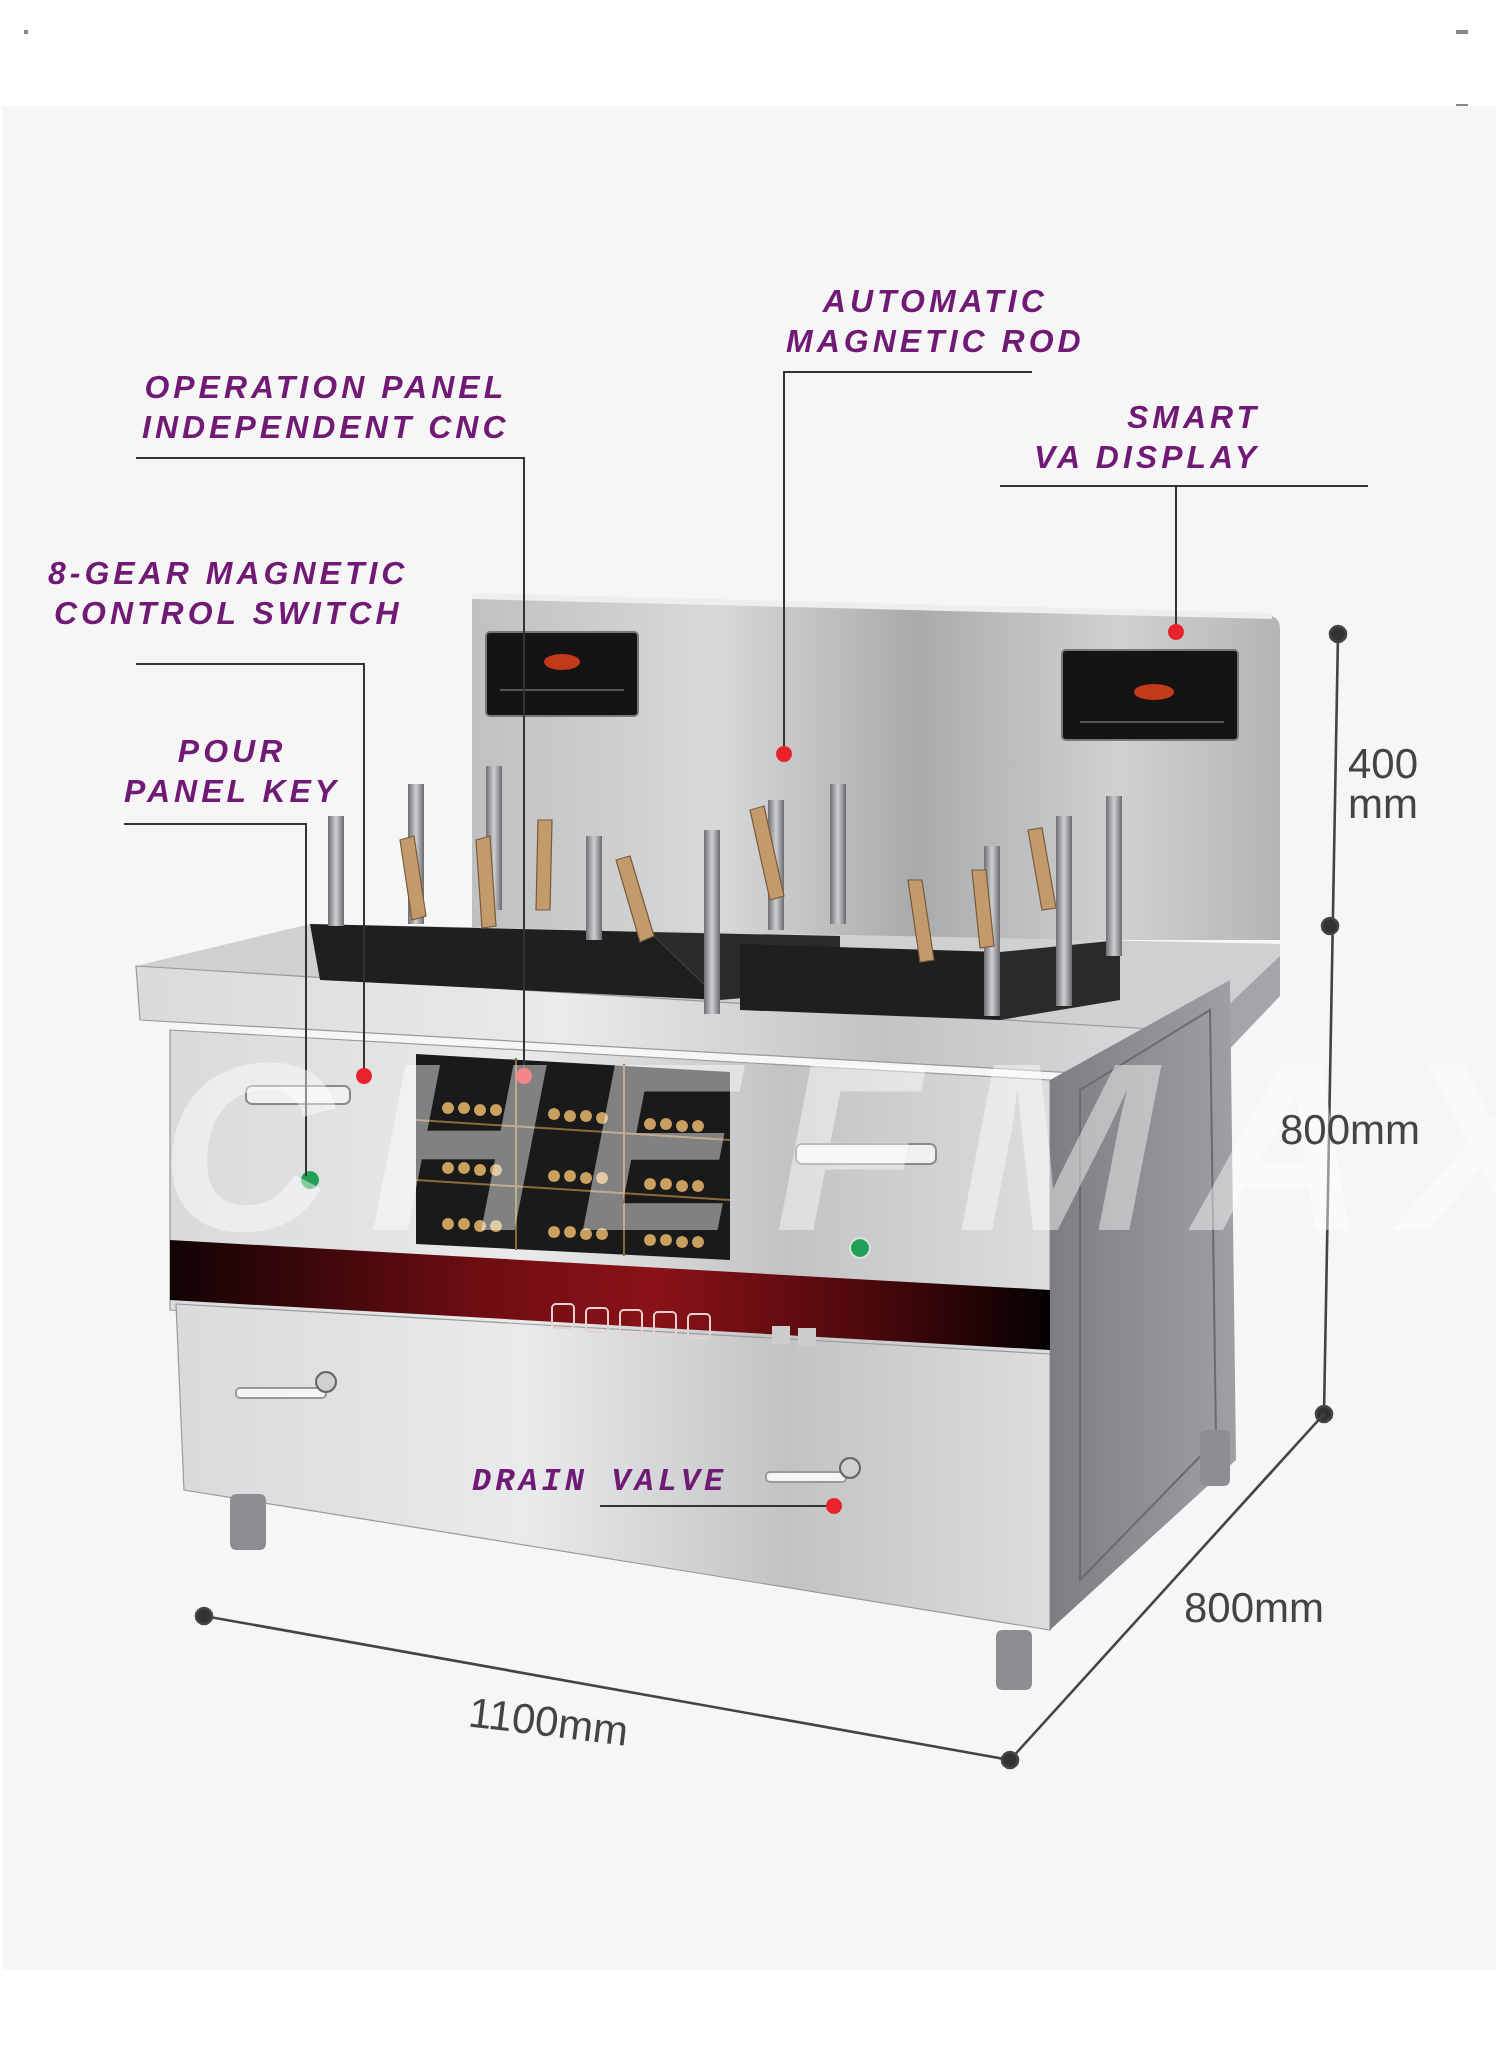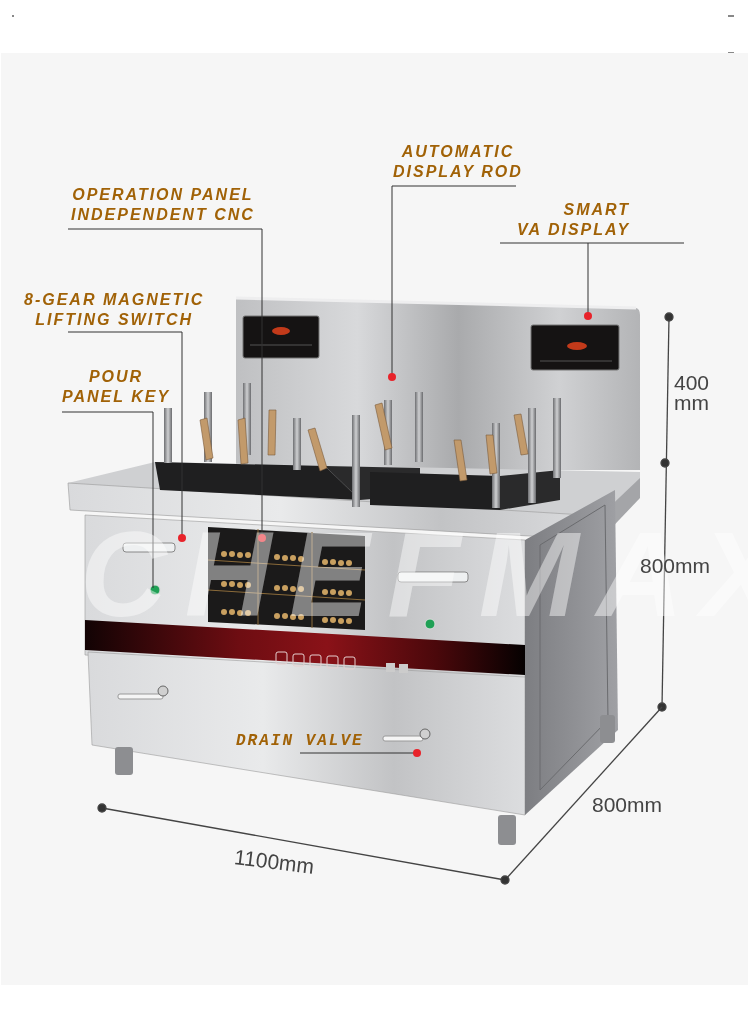--- a/index.html
+++ b/index.html
@@ -1,21 +1,21 @@
 <!DOCTYPE html>
 <html><head>
 <meta charset="utf-8">
 <style>
   html, body { margin: 0; padding: 0; }
   body { width: 750px; height: 1028px; background: #ffffff; position: relative; overflow: hidden;
          font-family: "Liberation Sans", "DejaVu Sans", sans-serif; }
   .corner-mark { position: absolute; background: #888; }
   .panel { position: absolute; left: 1px; top: 53px; width: 747px; height: 932px; background: #f6f6f6; }
   svg.art { position: absolute; left: 0; top: 0; }
-  .callout { position: absolute; font-style: italic; font-weight: bold; color: #a16207; font-size: 16px;
+  .callout { position: absolute; font-style: italic; font-weight: bold; color: #701a75; font-size: 16px;
              letter-spacing: 2px; line-height: 20px; text-align: center; white-space: nowrap; }
   .dim { position: absolute; color: #444; font-size: 21px; line-height: 20px; }
   .watermark { position: absolute; left: 80px; top: 505px; font-size: 120px; font-style: italic;
                color: rgba(255,255,255,0.45); letter-spacing: 18px; font-weight: bold; }
 </style>
 </head>
 <body>
 
 <div class="corner-mark" style="left:12px;top:15px;width:2px;height:2px;"></div>
 <div class="corner-mark" style="left:728px;top:15px;width:6px;height:2px;"></div>
@@ -206,33 +206,33 @@
     <line x1="102" y1="808" x2="505" y2="880"></line>
     <circle cx="102" cy="808" r="4"></circle>
       <circle cx="505" cy="880" r="4"></circle>
   </g>
 </svg>
 
 <div class="watermark">CHEFMAX</div>
 
 <div class="callout" style="left:393px;top:142px;">
   <div>AUTOMATIC</div>
-  <div>DISPLAY ROD</div>
+  <div>MAGNETIC ROD</div>
 </div>
 <div class="callout" style="left:71px;top:185px;">
   <div>OPERATION PANEL</div>
   <div>INDEPENDENT CNC</div>
 </div>
 <div class="callout" style="left:517px;top:200px;text-align:right;">
   <div>SMART</div>
   <div>VA DISPLAY</div>
 </div>
-<div class="callout" style="left:24px;top:290px;">
+<div class="callout" style="left:24px;top:278px;">
   <div>8-GEAR MAGNETIC</div>
-  <div>LIFTING SWITCH</div>
+  <div>CONTROL SWITCH</div>
 </div>
 <div class="callout" style="left:62px;top:367px;">
   <div>POUR</div>
   <div>PANEL KEY</div>
 </div>
 <div class="callout" style="left:236px;top:731px;font-family:Liberation Mono, monospace;">
   <div>DRAIN VALVE</div>
 </div>
 
 <div class="dim" style="left:674px;top:373px;text-align:center;">

